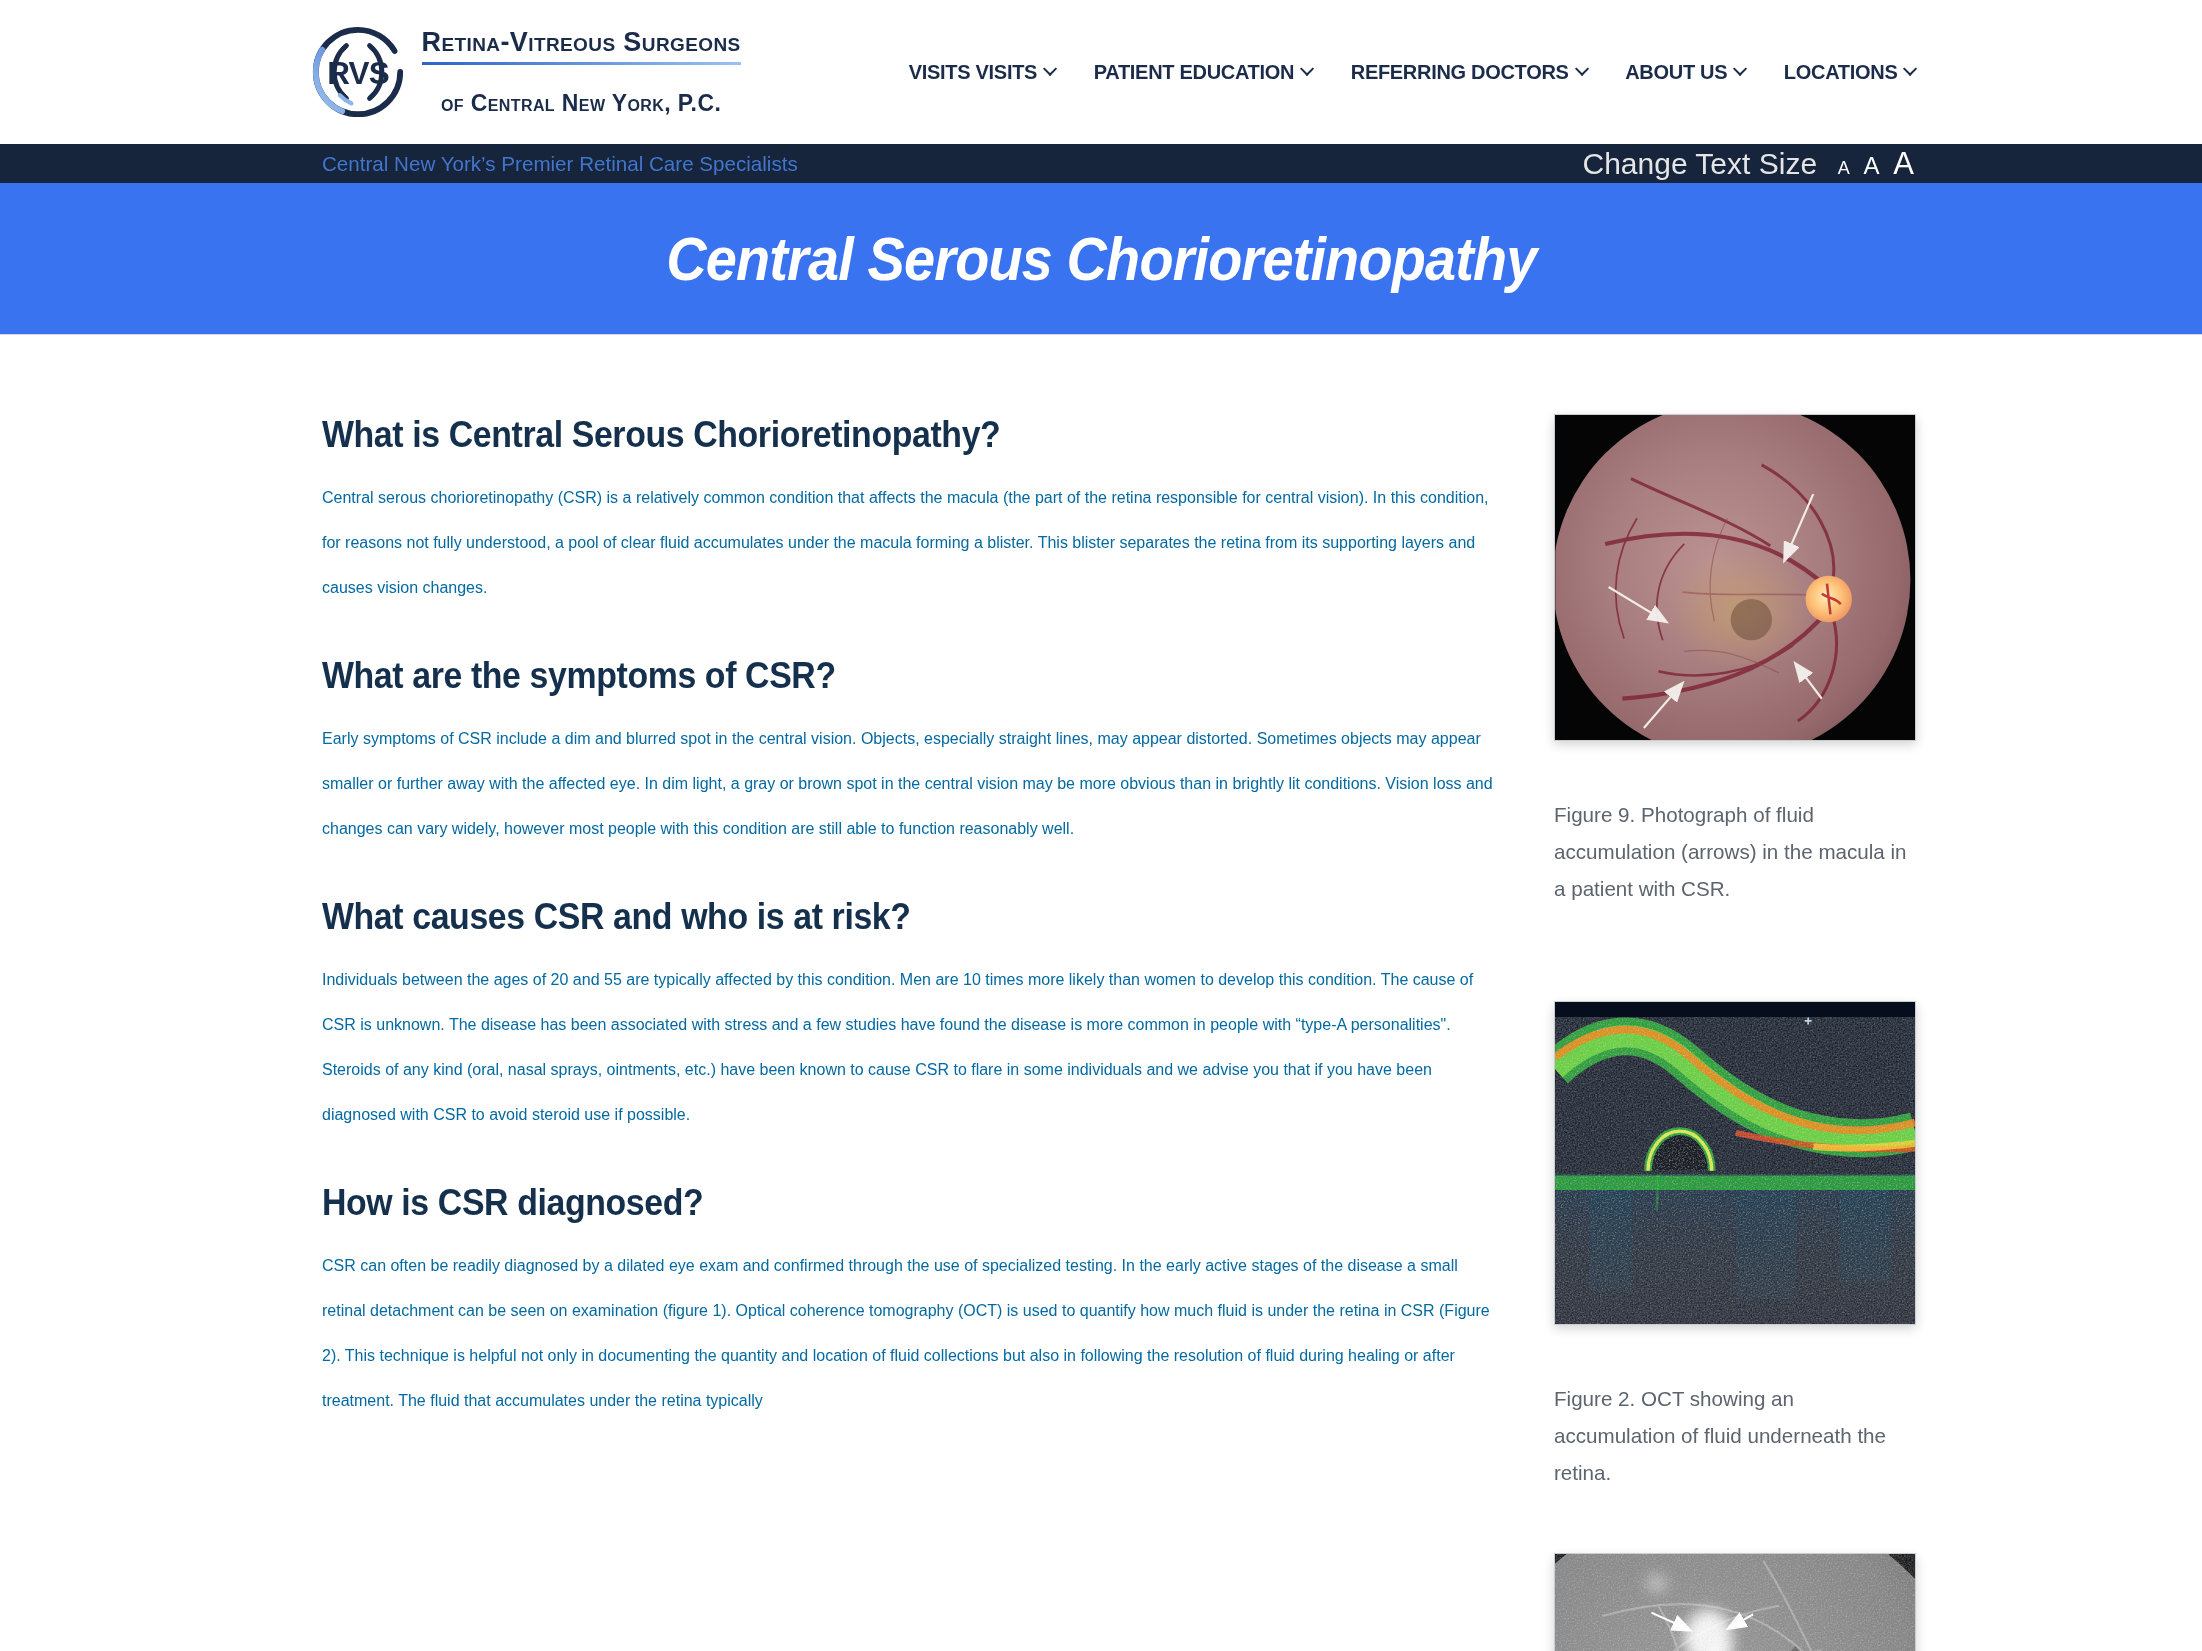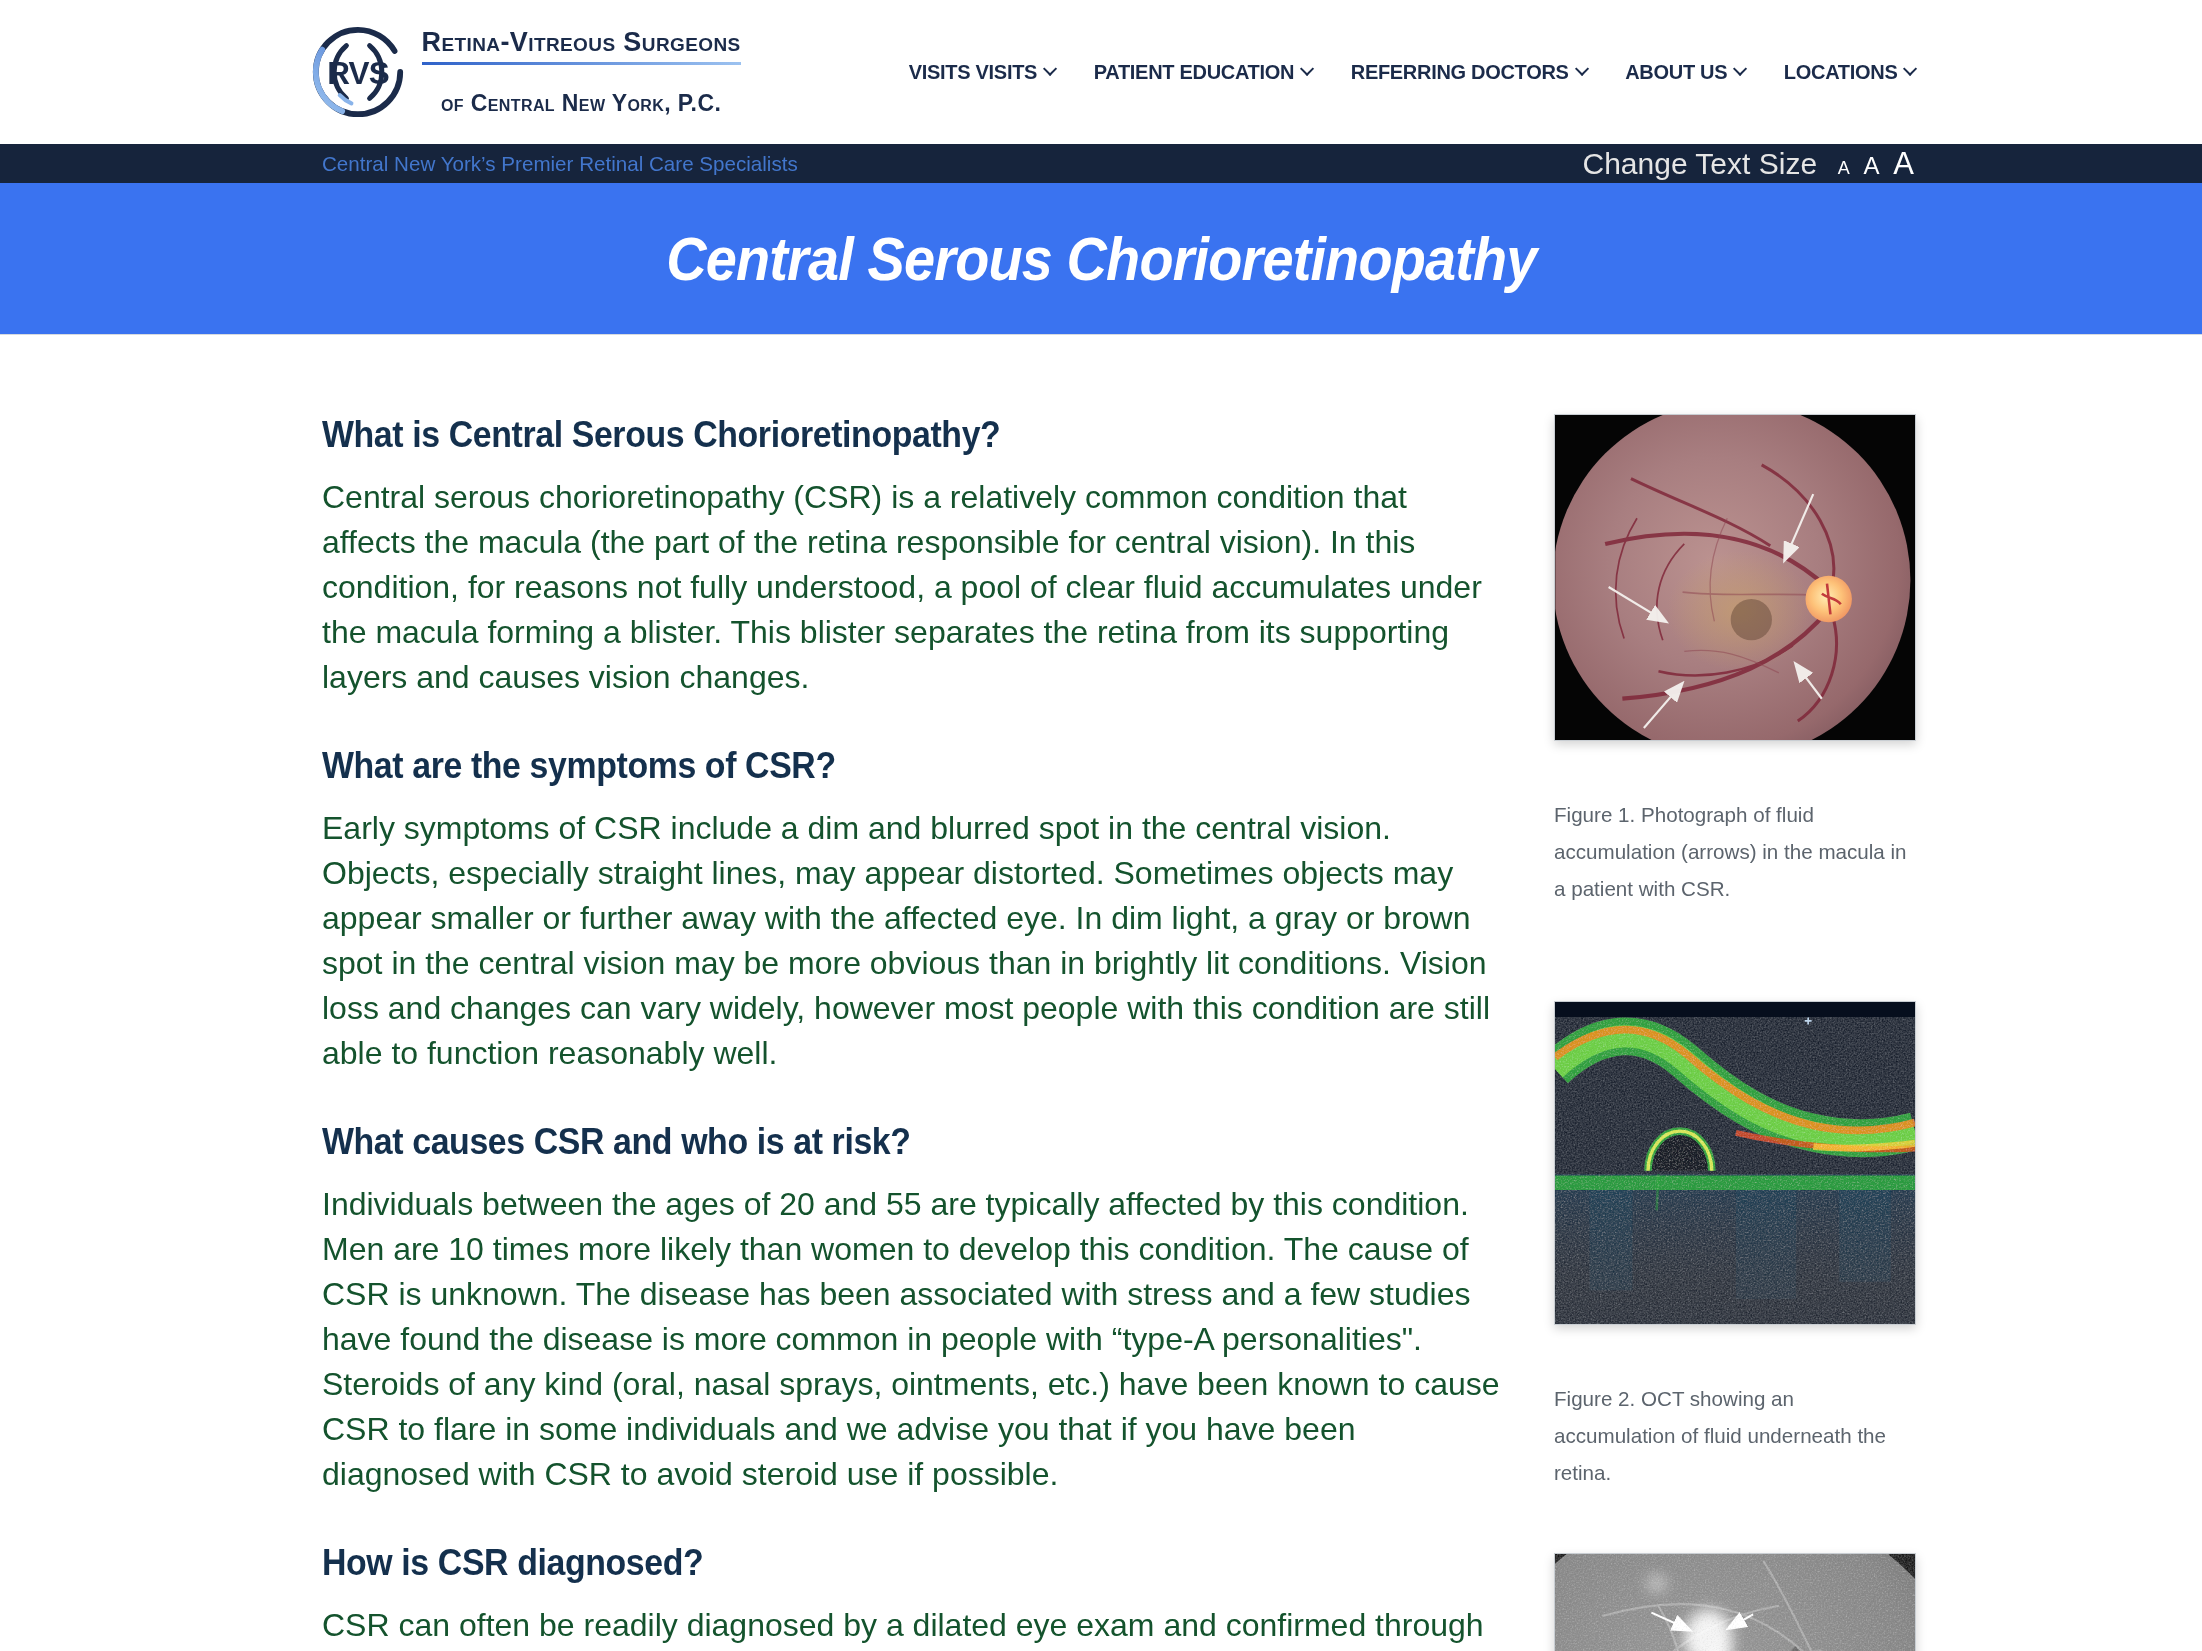--- a/index.html
+++ b/index.html
@@ -36,21 +36,21 @@
   .hero{height:151px;background:#3a73f0;display:flex;align-items:center;justify-content:center;
         border-bottom:1.7px solid #d6dadf;font-style:italic;}
   .hero h1{margin:0;color:#fff;font-size:62px;font-weight:bold;letter-spacing:-0.9px;
            transform:scaleX(.9);transform-origin:center;white-space:nowrap;}
 
   
   .content{display:flex;padding:79px 0 0 322px;box-sizing:border-box;}
   .article{width:1180px;}
   .article h2{margin:0 0 19px;font-size:36px;color:#14304d;letter-spacing:-0.4px;font-weight:bold;
               transform:scaleX(.94);transform-origin:left;white-space:nowrap;}
-  .article p{margin:0 0 45px;font-size:32px;line-height:45px;color:#14532d;}
+  .article p{margin:0 0 45px;font-size:16px;line-height:45px;color:#0369a1;}
 
   .rail{width:361px;margin-left:52px;}
   .figure{margin:0;}
   .fig-frame{width:360px;border:0.9px solid #c9ced3;box-shadow:0 4.3px 10.3px rgba(0,0,0,.18);
              background:#000;font-size:0;}
   .fig-frame svg{display:block;}
   .figcaption{font-size:20.6px;line-height:37px;color:#5c646d;margin-top:55px;}
   .fig-2{margin-top:94px;}
   .fig-3{margin-top:62px;}
 </style>
@@ -195,21 +195,21 @@
               <path d="M316,196 L320,232 M310,208 C318,214 326,212 332,220" stroke="#c23b3c" stroke-width="3" fill="none"></path>
               <g stroke="#f5f2ef" stroke-width="2.5" marker-end="url(#ah)" opacity=".95">
                 <line x1="300" y1="92" x2="267" y2="168"></line>
                 <line x1="62" y1="200" x2="128" y2="240"></line>
                 <line x1="103" y1="364" x2="147" y2="313"></line>
                 <line x1="310" y1="330" x2="280" y2="290"></line>
               </g>
             </g>
           </svg>
         </div>
-        <div class="figcaption">Figure 1. Photograph of fluid accumulation (arrows) in the macula in a patient with CSR.</div>
+        <div class="figcaption">Figure 9. Photograph of fluid accumulation (arrows) in the macula in a patient with CSR.</div>
       </div>
 
       <div class="figure fig-2">
         <div class="fig-frame">
           <svg width="360" height="322" viewBox="0 0 418 374">
             <defs>
               <linearGradient id="rpeG" x1="0" y1="0" x2="1" y2="0">
                 <stop offset="0" stop-color="#c33a10"></stop>
                 <stop offset=".55" stop-color="#e8601c"></stop>
                 <stop offset="1" stop-color="#ff8c1f"></stop>

